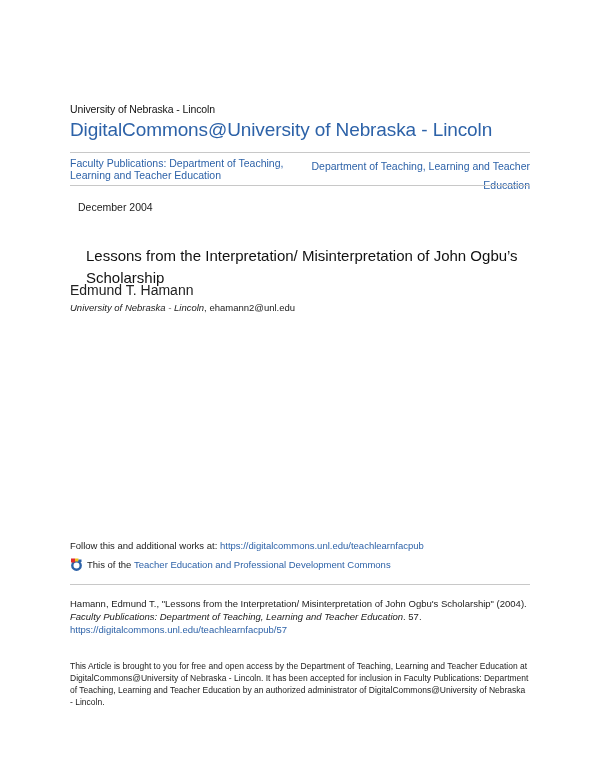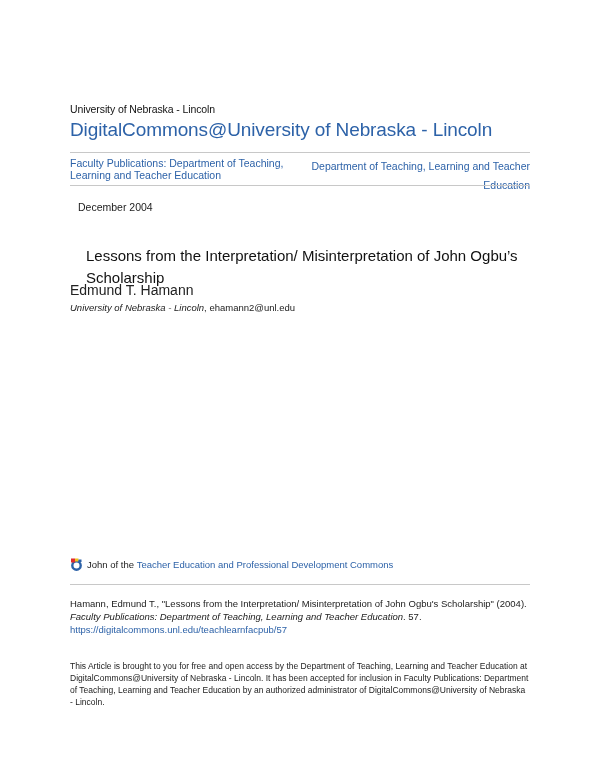--- a/index.html
+++ b/index.html
@@ -157,31 +157,34 @@
   <div class="abs date">December 2004</div>
 
   <h1 class="abs title">Lessons from the Interpretation/ Misinterpretation of John Ogbu’s Scholarship</h1>
 
   <div class="abs author">Edmund T. Hamann</div>
 
   <div class="abs affil">
     <span class="inst">University of Nebraska - Lincoln</span><span>, ehamann2@unl.edu</span>
   </div>
 
+  <div class="abs follow">
+    <span>Follow this and additional works at: </span><a>https://digitalcommons.unl.edu/teachlearnfacpub</a>
+  </div>
 
   <div class="abs partof">
     <span class="commons-icon">
       <svg width="13" height="13" viewBox="0 0 13 13">
         <circle cx="6.5" cy="7.5" r="4.2" fill="none" stroke="#2d62a8" stroke-width="2.4"></circle>
         <rect x="1" y="0.5" width="4" height="4" fill="#e02d2d"></rect>
         <rect x="5" y="0.5" width="3.5" height="3" fill="#f2c21b"></rect>
         <rect x="8.5" y="1.5" width="3" height="2.5" fill="#2d62a8"></rect>
       </svg>
     </span>
-    <span>John of the </span>&nbsp;<a>Teacher Education and Professional Development Commons</a>
+    <span>This of the </span>&nbsp;<a>Teacher Education and Professional Development Commons</a>
   </div>
 
   <div class="abs rule r3"></div>
 
   <div class="abs citation">
     <span>Hamann, Edmund T., "Lessons from the Interpretation/ Misinterpretation of John Ogbu's Scholarship" (2004). </span><span class="ital">Faculty Publications: Department of Teaching, Learning and Teacher Education</span><span>. 57.</span><br>
     <a>https://digitalcommons.unl.edu/teachlearnfacpub/57</a>
   </div>
 
   <div class="abs notice">This Article is brought to you for free and open access by the Department of Teaching, Learning and Teacher Education at DigitalCommons@University of Nebraska - Lincoln. It has been accepted for inclusion in Faculty Publications: Department of Teaching, Learning and Teacher Education by an authorized administrator of DigitalCommons@University of Nebraska - Lincoln.</div>

